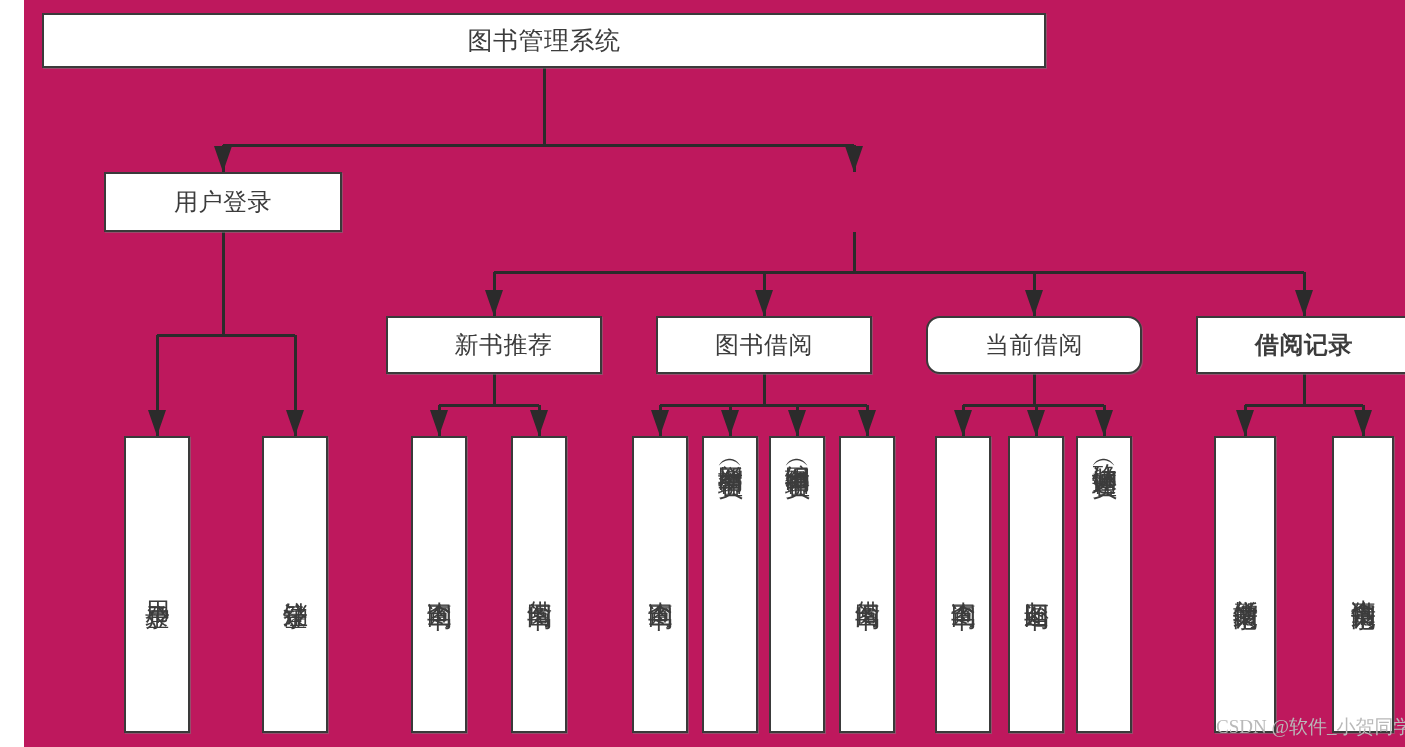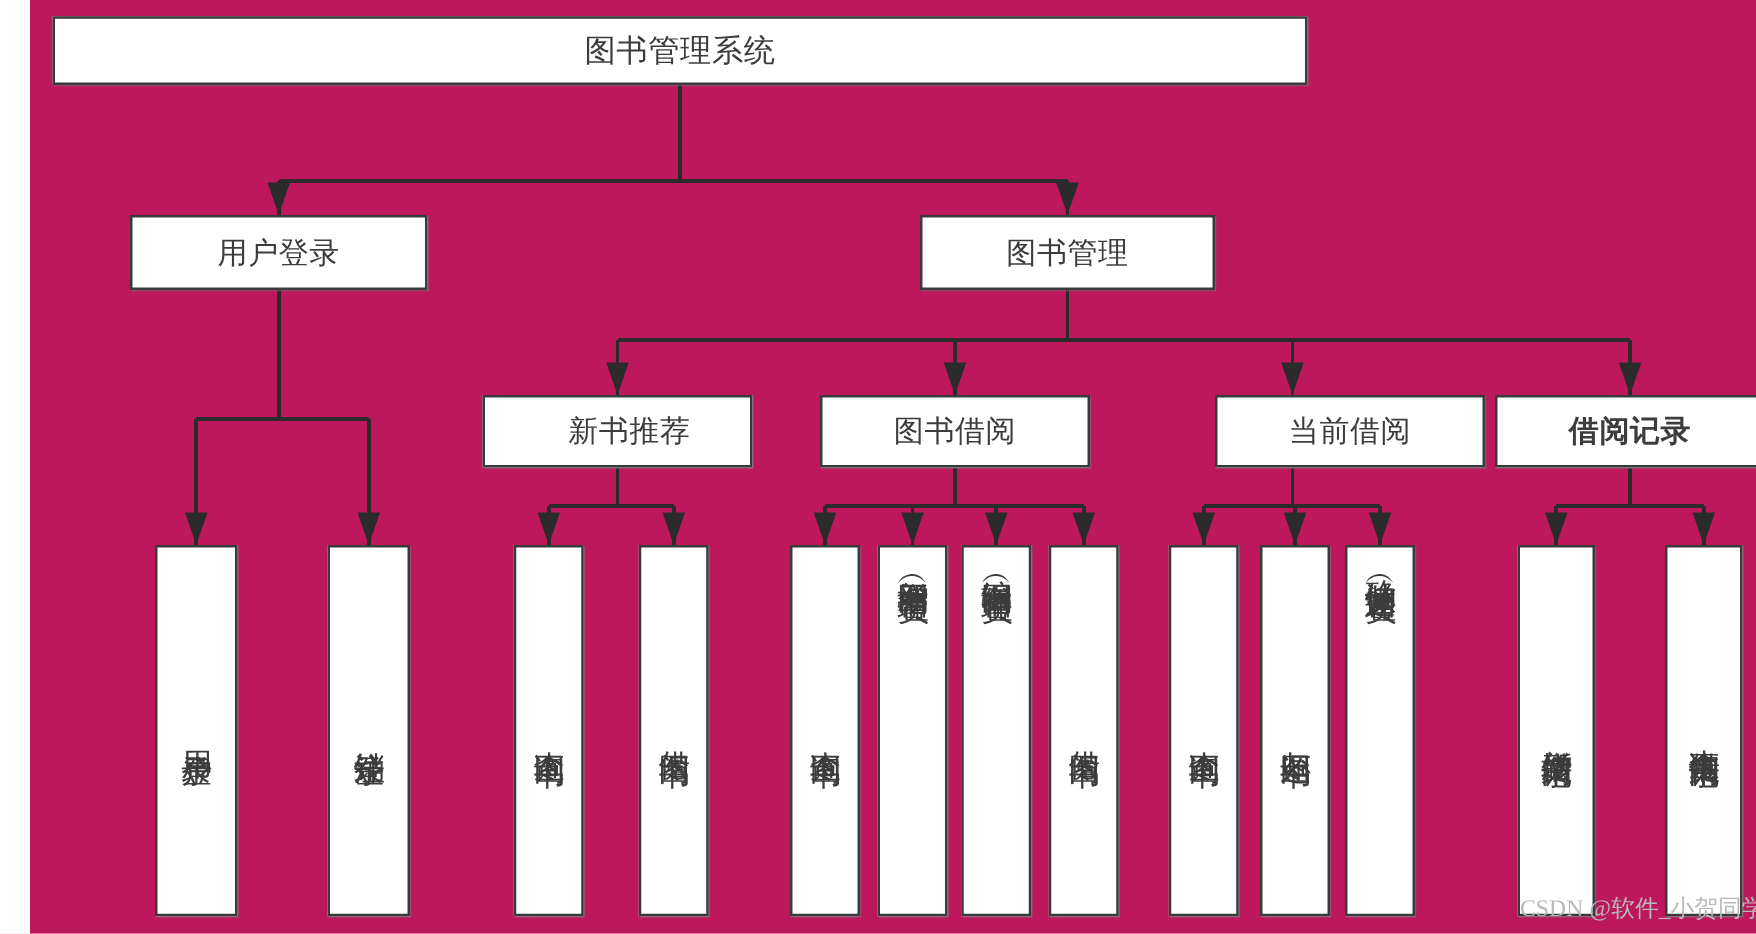--- a/index.html
+++ b/index.html
@@ -139,31 +139,28 @@
       <polygon points="1330,410 1348,410 1339,436" fill="#2b2b2b"></polygon>
     </svg>
 
   <div class="node horiz root" id="node-root" style="left: 18px; top: 13px; width: 1004px; height: 55px;">
     <span class="node-label">图书管理系统</span>
   </div>
 
   <div class="node horiz" id="node-l1-0" style="left: 80px; top: 172px; width: 238px; height: 60px;">
     <span class="node-label">用户登录</span>
   </div>
-  <div class="node horiz" id="node-l1-1" style="left: 712px; top: 172px; width: 236px; height: 60px;">
-    <span class="node-label">图书管理</span>
-  </div>
 
   <div class="node horiz" id="node-l2-0" style="left: 362px; top: 316px; width: 216px; height: 58px; padding-left: 19px;">
     <span class="node-label">新书推荐</span>
   </div>
   <div class="node horiz" id="node-l2-1" style="left: 632px; top: 316px; width: 216px; height: 58px; align-items: center;">
     <span class="node-label">图书借阅</span>
   </div>
-  <div class="node horiz" id="node-l2-2" style="left: 948px; top: 316px; width: 216px; height: 58px;">
+  <div class="node horiz" id="node-l2-2" style="left: 902px; top: 316px; width: 216px; height: 58px; border-radius: 14px;">
     <span class="node-label">当前借阅</span>
   </div>
   <div class="node horiz" id="node-l2-3" style="left: 1172px; top: 316px; width: 216px; height: 58px; font-weight: bold;">
     <span class="node-label">借阅记录</span>
   </div>
 
   <div class="node vert center-text" id="node-leaf-0" style="left: 100px; top: 436px; width: 66px; height: 297px;">
     <span class="node-label">用户登录</span>
   </div>
   <div class="node vert center-text" id="node-leaf-1" style="left: 238px; top: 436px; width: 66px; height: 297px;">

